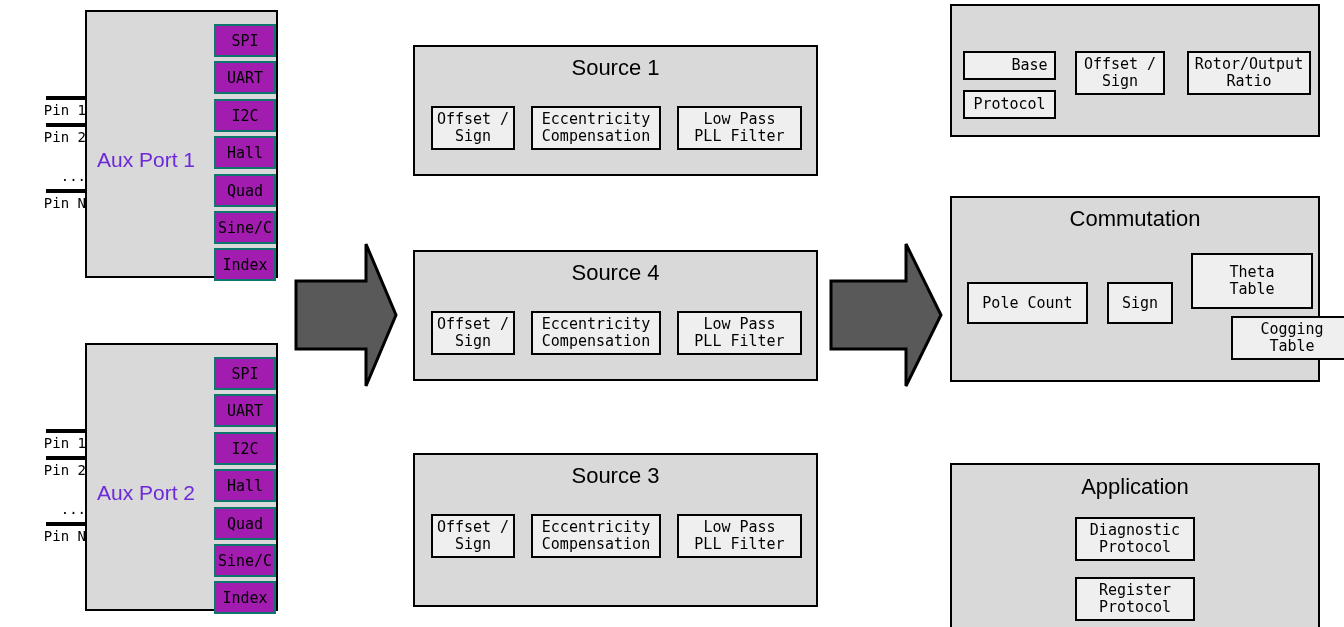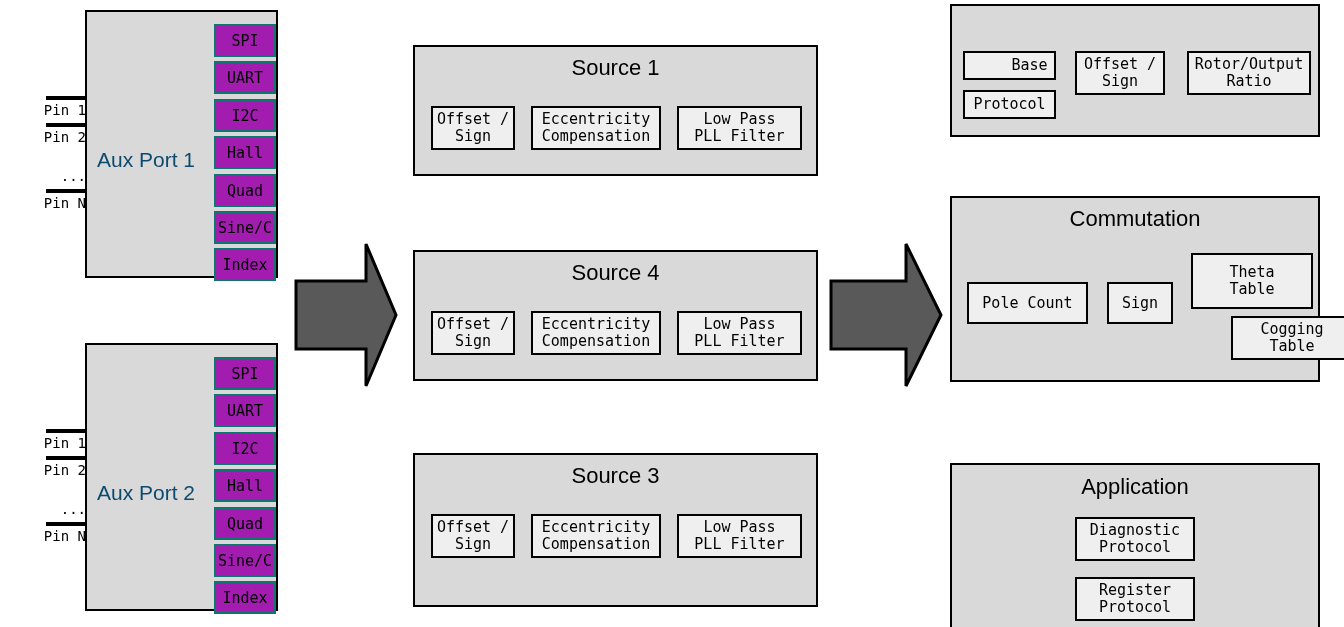--- a/index.html
+++ b/index.html
@@ -62,21 +62,21 @@
     position: absolute;
     background: #d9d9d9;
     border: 2px solid #000000;
     box-sizing: border-box;
   }
   .aux-label {
     position: absolute;
     font-family: "Liberation Sans", sans-serif;
     font-size: 21px;
     line-height: 24px;
-    color: #0c4a6e;
+    color: #6d28d9;
     white-space: nowrap;
   }
   .proto {
     position: absolute;
     left: 127px;
     width: 62px;
     height: 33px;
     background: #a21caf;
     border: 2px solid #0f766e;
     box-sizing: border-box;

